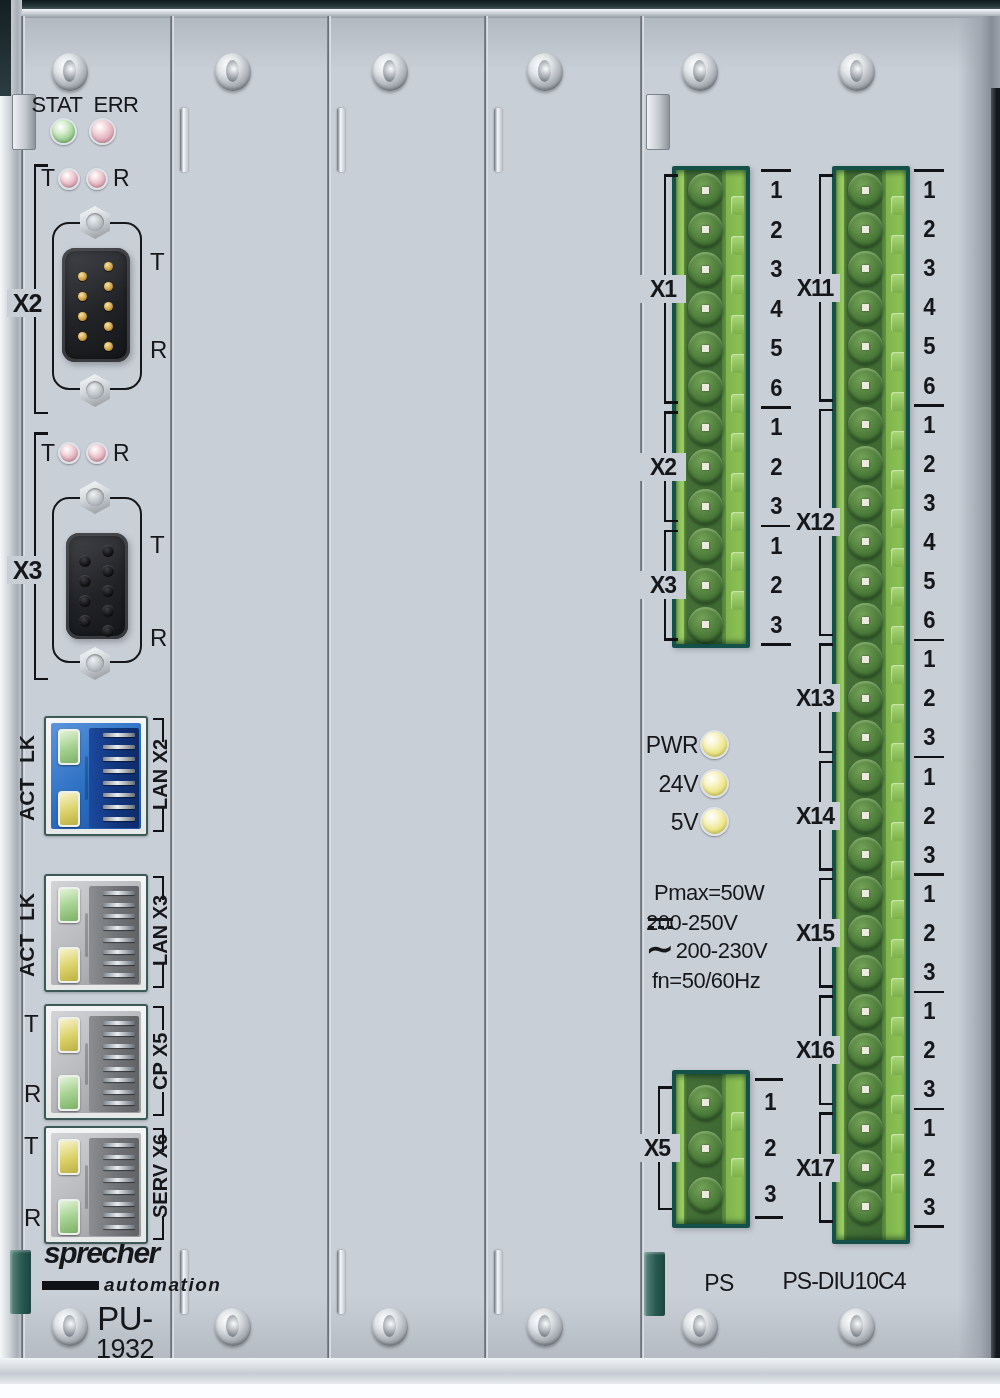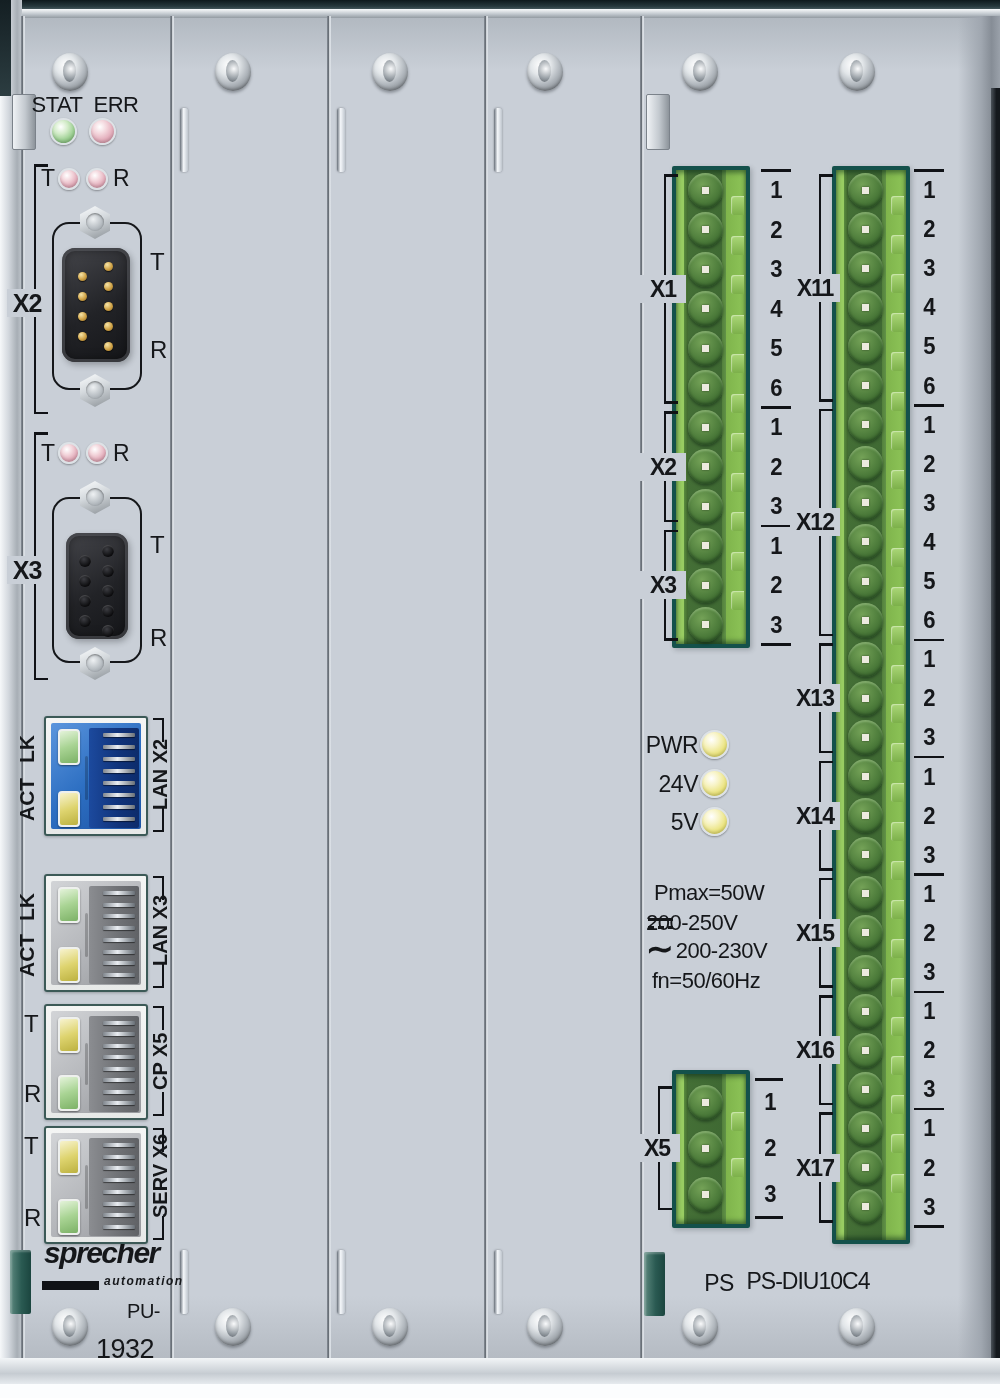--- a/index.html
+++ b/index.html
@@ -83,21 +83,21 @@
     box-shadow:0 2px 3px rgba(0,20,10,.4), inset 0 -2px 3px rgba(0,20,10,.35), inset 0 2px 2px rgba(210,240,190,.35);}
   .term::after{content:"";position:absolute;left:14px;top:14px;width:7px;height:7px;background:#eceadf;box-shadow:0 0 2px rgba(0,0,0,.6);}
   .notch{right:2px;width:13px;height:19px;border-radius:3px 0 0 3px;background:linear-gradient(180deg,#abd778,#7cb04a);box-shadow:inset 1px 1px 1px rgba(255,255,255,.4);}
 
   
   .dcsym{position:relative;display:inline-block;width:25px;height:14px;margin:8px 7px 0 2px;}
   .dcsym i{position:absolute;left:0;width:25px;height:3px;background:#15171a;}
   .dcsym i.b{top:8px;background:repeating-linear-gradient(90deg,#15171a 0 6px,transparent 6px 10px);}
   .acsym{font-weight:bold;font-size:33px;line-height:22px;margin-right:4px;letter-spacing:-2px;}
   .logo-main{font-style:italic;font-weight:bold;font-size:30px;letter-spacing:-1.5px;}
-  .logo-sub{font-style:italic;font-weight:bold;font-size:12px;letter-spacing:1.5px;}
+  .logo-sub{font-style:italic;font-weight:bold;font-size:19px;letter-spacing:1.5px;}
   .logo-bar{width:57px;height:9px;background:#101216;}
 </style>
 </head>
 <body>
 
 <div id="dev">
 
   <div class="tband"></div>
   <div class="bband"></div>
   <div class="rail1"></div>
@@ -171,21 +171,21 @@
       <div class="pin-f" style="left: 12.6px; top: 42px;"></div>
       <div class="pin-f" style="left: 12.6px; top: 62px;"></div>
       <div class="pin-f" style="left: 12.6px; top: 82px;"></div>
     </div>
   <div class="lbl" style="left:150px;top:531px;font-size:24px">T</div>
   <div class="lbl" style="left:150px;top:624px;font-size:24px">R</div>
 
   <div class="logo-main" style="left:44px;top:1236px">sprecher</div>
   <div class="logo-bar" style="left:42px;top:1281px"></div>
   <div class="logo-sub" style="left:104px;top:1274px">automation</div>
-  <div class="lbl" style="left:90px;top:1300px;width:70px;text-align:right;font-size:20px">PU-</div>
+  <div class="lbl" style="left:90px;top:1300px;width:70px;text-align:center;font-size:33px">PU-</div>
   <div class="lbl" style="left:90px;top:1334px;width:70px;text-align:center;font-size:27px">1932</div>
 
   <div class="lbl" style="left:638px;top:732px;width:60px;text-align:right;font-size:23px">PWR</div>
   <div class="lbl" style="left:638px;top:771px;width:60px;text-align:right;font-size:23px">24V</div>
   <div class="lbl" style="left:638px;top:809px;width:60px;text-align:right;font-size:23px">5V</div>
   <div class="led yellow xl" style="left:700px;top:730px"></div>
   <div class="led yellow xl" style="left:700px;top:769px"></div>
   <div class="led yellow xl" style="left:700px;top:807px"></div>
 
   <div class="lbl" style="left:654px;top:880px;font-size:22px">Pmax=50W</div>
@@ -196,21 +196,21 @@
       </span>
     <span class="lbl" style="position:static;font-size:22px">200-250V</span>
   </div>
   <div style="left:646px;top:938px;display:flex;position:absolute">
     <span class="acsym" style="position:static">∼</span>
     <span class="lbl" style="position:static;font-size:22px">200-230V</span>
   </div>
   <div class="lbl" style="left:652px;top:968px;font-size:22px">fn=50/60Hz</div>
 
   <div class="lbl" style="left:689px;top:1270px;width:60px;text-align:center;font-size:23px">PS</div>
-  <div class="lbl" style="left:740px;top:1268px;width:136px;text-align:center;font-size:23px;letter-spacing:-1px">PS-DIU10C4</div>
+  <div class="lbl" style="left:776px;top:1268px;width:136px;text-align:center;font-size:23px;letter-spacing:-1px">PS-DIU10C4</div>
 <div class="screw" style="left: 52px; top: 53px;"></div>
     <div class="screw" style="left: 215px; top: 53px;"></div>
     <div class="screw" style="left: 372px; top: 53px;"></div>
     <div class="screw" style="left: 527px; top: 53px;"></div>
     <div class="screw" style="left: 682px; top: 53px;"></div>
     <div class="screw" style="left: 839px; top: 53px;"></div>
     <div class="screw" style="left: 52px; top: 1308px;"></div>
     <div class="screw" style="left: 215px; top: 1308px;"></div>
     <div class="screw" style="left: 372px; top: 1308px;"></div>
     <div class="screw" style="left: 527px; top: 1308px;"></div>

